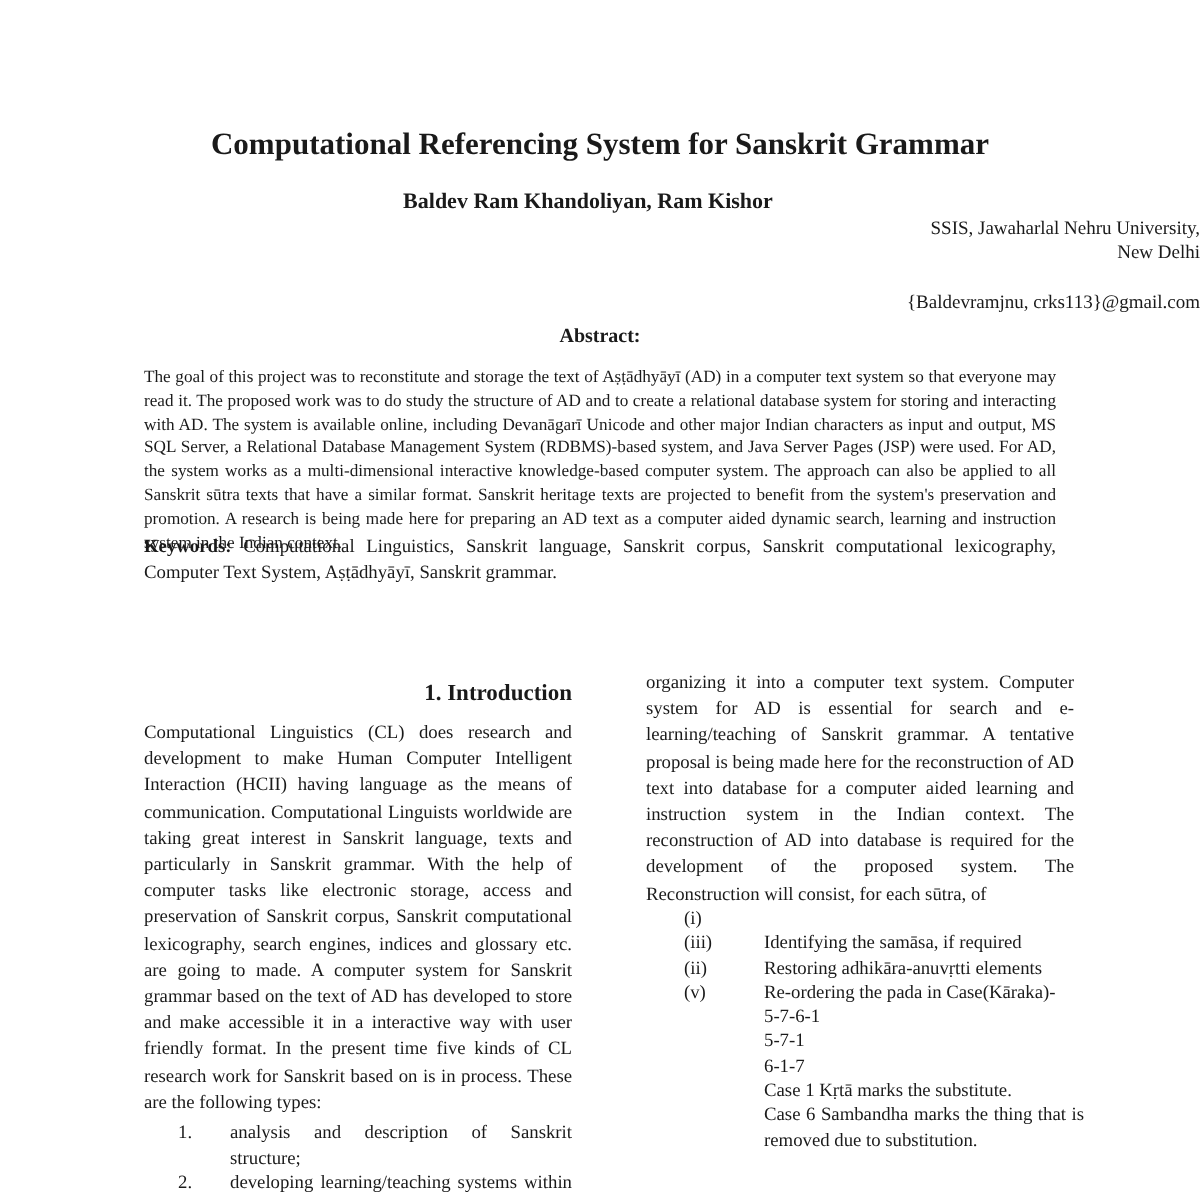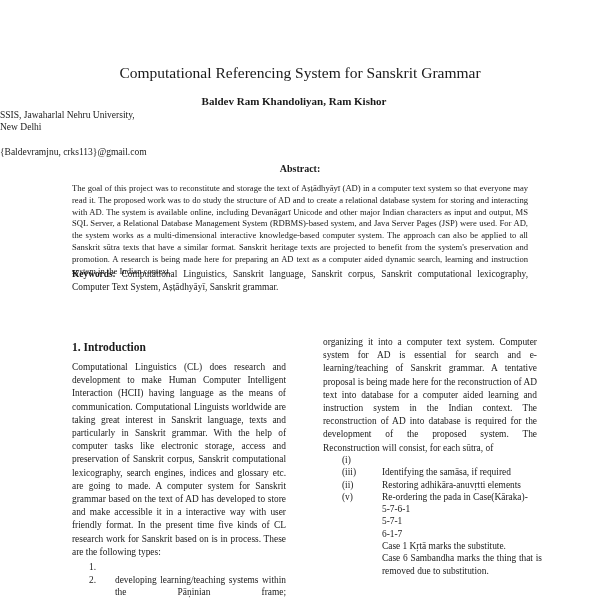--- a/index.html
+++ b/index.html
@@ -1,26 +1,26 @@
 <!DOCTYPE html>
 <html><head>
 <meta charset="utf-8">
 <style>
   html, body { margin: 0; padding: 0; background: #ffffff; }
   body { width: 600px; height: 600px; overflow: hidden; position: relative;
          font-family: "Liberation Serif", "DejaVu Serif", serif; color: #1a1a1a; }
   .abs { position: absolute; }
-  .title { left: 0; width: 600px; top: 64px; text-align: center; font-weight: normal; font-size: 15.5px; }
+  .title { left: 0; width: 600px; top: 64px; text-align: center; font-weight: bold; font-size: 15.5px; }
   .authors { left: 0; width: 588px; top: 95px; text-align: center; font-weight: bold; font-size: 11px; }
-  .affil { left: 0; width: 600px; text-align: left; font-size: 9.5px; }
+  .affil { left: 0; width: 600px; text-align: right; font-size: 9.5px; }
   .abstract-head { left: 0; width: 600px; top: 163px; text-align: center; font-weight: bold; font-size: 10px; }
   .abstract { left: 72px; width: 456px; top: 183px; font-size: 8.6px; line-height: 11.8px; text-align: justify; text-align-last: left; }
   .keywords { left: 72px; width: 456px; top: 268px; font-size: 9.4px; line-height: 12.5px; text-align: justify; }
   .keywords b { font-weight: bold; }
-  .sec-head { left: 72px; width: 214px; top: 341px; text-align: left; font-weight: bold; font-size: 11.5px; }
+  .sec-head { left: 72px; width: 214px; top: 341px; text-align: right; font-weight: bold; font-size: 11.5px; }
   .col { font-size: 9.4px; line-height: 13.2px; text-align: justify; }
   .left-col { left: 72px; width: 214px; top: 361px; }
   .right-col { left: 323px; width: 214px; top: 336px; }
   .numlist { left: 72px; width: 214px; top: 561px; font-size: 9.4px; line-height: 12.6px; }
   .numlist .item { display: flex; }
   .numlist .num { width: 26px; padding-left: 17px; flex: none; }
   .numlist .txt { flex: 1; text-align: justify; text-align-last: justify; }
   .romlist { left: 342px; width: 200px; top: 454px; font-size: 9.4px; line-height: 12.3px; }
   .romlist .item { display: flex; }
   .romlist .num { width: 40px; flex: none; }
@@ -43,20 +43,21 @@
   <b>Keywords:</b><span> Computational Linguistics, Sanskrit language, Sanskrit corpus, Sanskrit computational lexicography, Computer Text System, Aṣṭādhyāyī, Sanskrit grammar.</span>
 </div>
 
 <div class="abs sec-head">1. Introduction</div>
 
 <div class="abs col left-col">Computational Linguistics (CL) does research and development to make Human Computer Intelligent Interaction (HCII) having language as the means of communication. Computational Linguists worldwide are taking great interest in Sanskrit language, texts and particularly in Sanskrit grammar. With the help of computer tasks like electronic storage, access and preservation of Sanskrit corpus, Sanskrit computational lexicography, search engines, indices and glossary etc. are going to made. A computer system for Sanskrit grammar based on the text of AD has developed to store and make accessible it in a interactive way with user friendly format. In the present time five kinds of CL research work for Sanskrit based on  is in process. These are the following types:</div>
 
 <div class="abs numlist">
   <div class="item">
     <span class="num">1.</span>
+    <span class="txt">analysis and description of Sanskrit structure;</span>
   </div>
   <div class="item">
     <span class="num">2.</span>
     <span class="txt">developing learning/teaching systems within the Pāṇinian frame;</span>
   </div>
 </div>
 
 <div class="abs col right-col">organizing it into a computer text system. Computer system for AD is essential for search and e-learning/teaching of Sanskrit grammar. A tentative proposal is being made here for the reconstruction of AD text into database for a computer aided learning and instruction system in the Indian context. The reconstruction of AD into database is required for the development of the proposed system. The Reconstruction will consist, for each sūtra, of</div>
 
 <div class="abs romlist">

